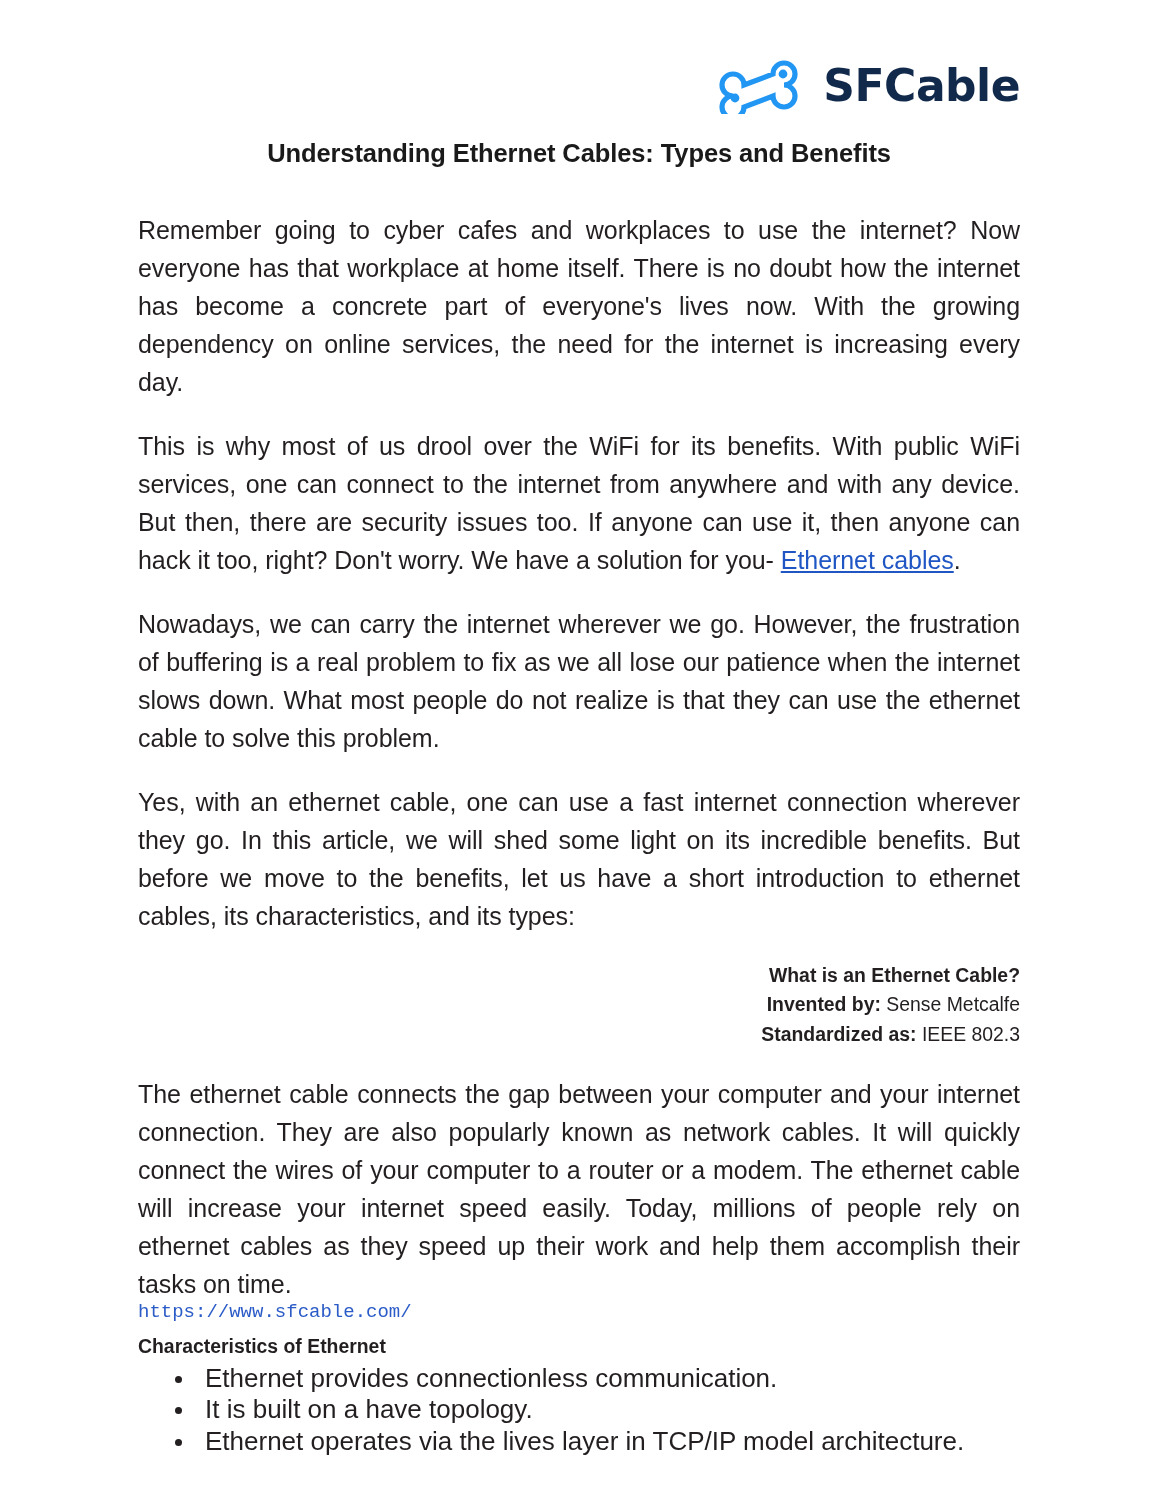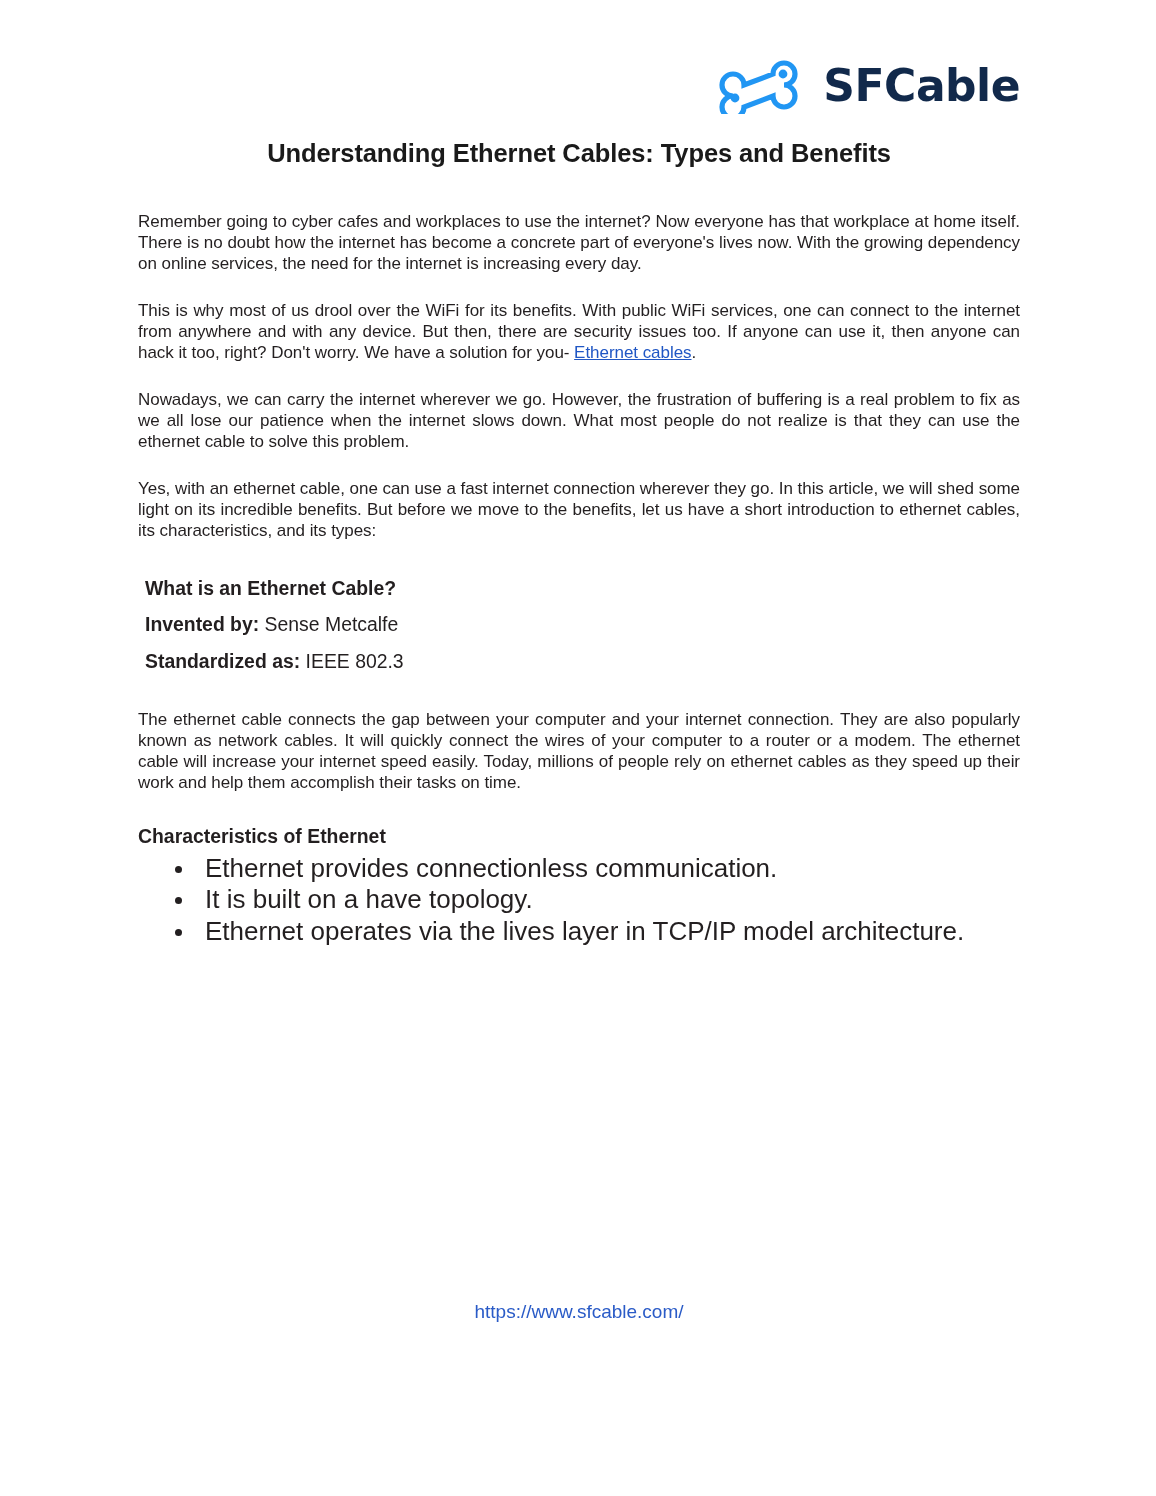--- a/index.html
+++ b/index.html
@@ -63,22 +63,22 @@
     font-weight: bold;
     line-height: 1.2;
     margin: 0;
     padding-top: 52px;
     letter-spacing: -0.1px;
     color: #1a1a1a;
   }
 
   
   .para {
-    font-size: 17px;
-    line-height: 21px;
+    font-size: 25px;
+    line-height: 38px;
     text-align: justify;
     margin: 0;
     color: #231f20;
     letter-spacing: -0.05px;
   }
   .para-first { padding-top: 42px; }
   .para-gap { padding-top: 26px; }
 
   a.inline-link {
     color: #1f56c4;
@@ -86,21 +86,21 @@
     text-decoration: underline;
   }
 
   
   .defblock {
     padding-top: 26px;
     font-size: 19.4px;
     line-height: 29.5px;
     color: #231f20;
   }
-  .defblock .dline { margin: 7px; }
+  .defblock .dline { margin: 0; text-align: right; }
   .defblock b { font-weight: bold; }
 
   
   .sec-heading {
     font-size: 19.4px;
     font-weight: bold;
     line-height: 31.5px;
     margin: 0;
     padding-top: 28px;
     color: #231f20;
@@ -128,21 +128,22 @@
     border-radius: 50%;
     background: #231f20;
   }
 
   
   .footer {
     position: absolute;
     left: 138px;
     width: 882px;
     top: 1300px;
-    text-align: center;
+    text-align: left;
+    font-family: Liberation Mono, monospace;
   }
   .footer .url {
     font-size: 19px;
     color: #2a5bc7;
     line-height: 1.3;
     text-decoration: none;
   }
 </style>
 </head>
 <body>

